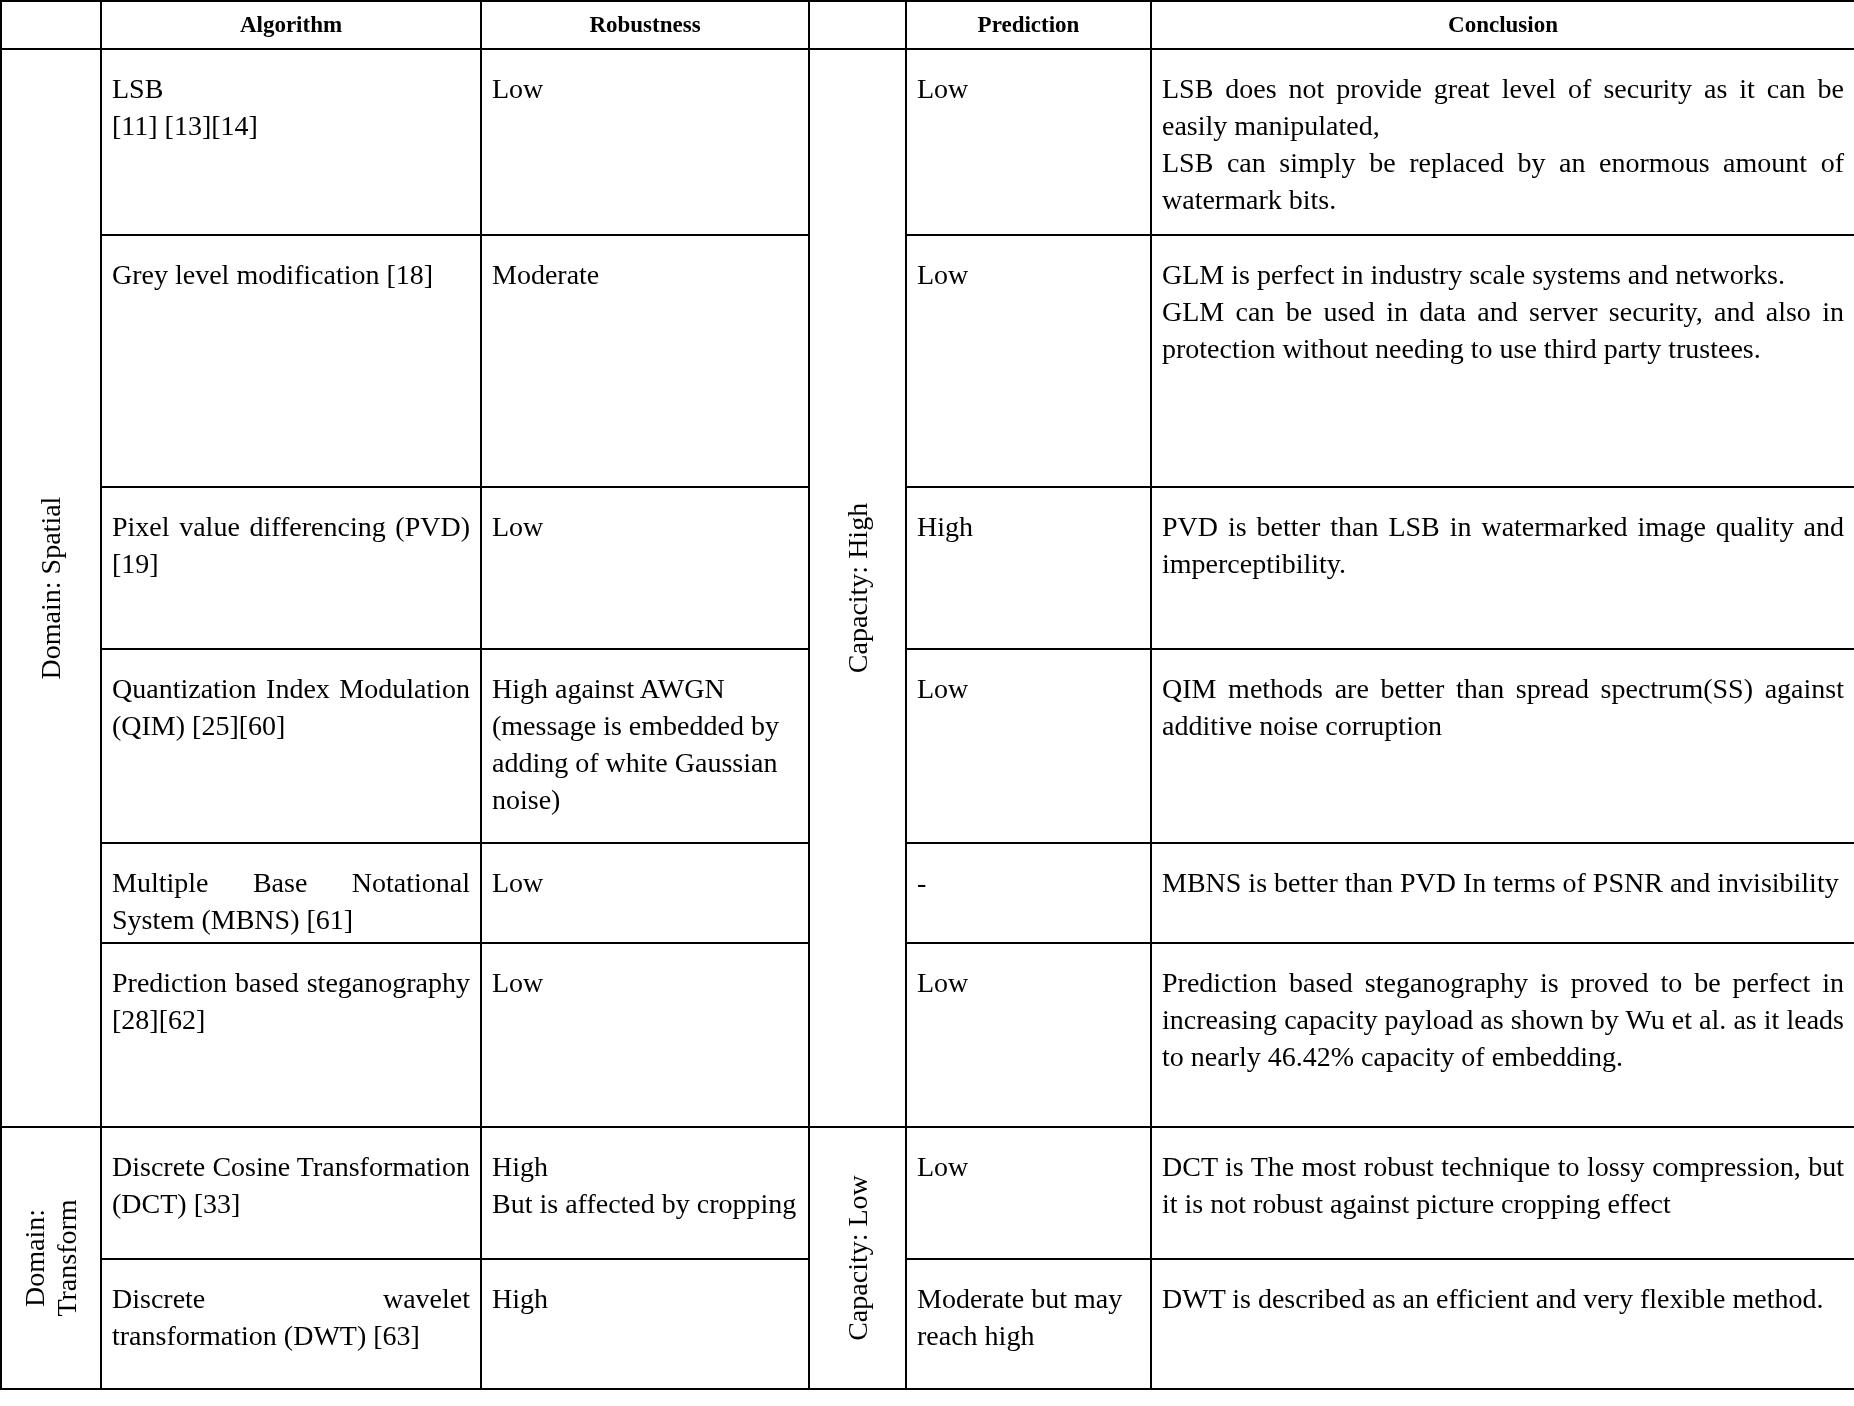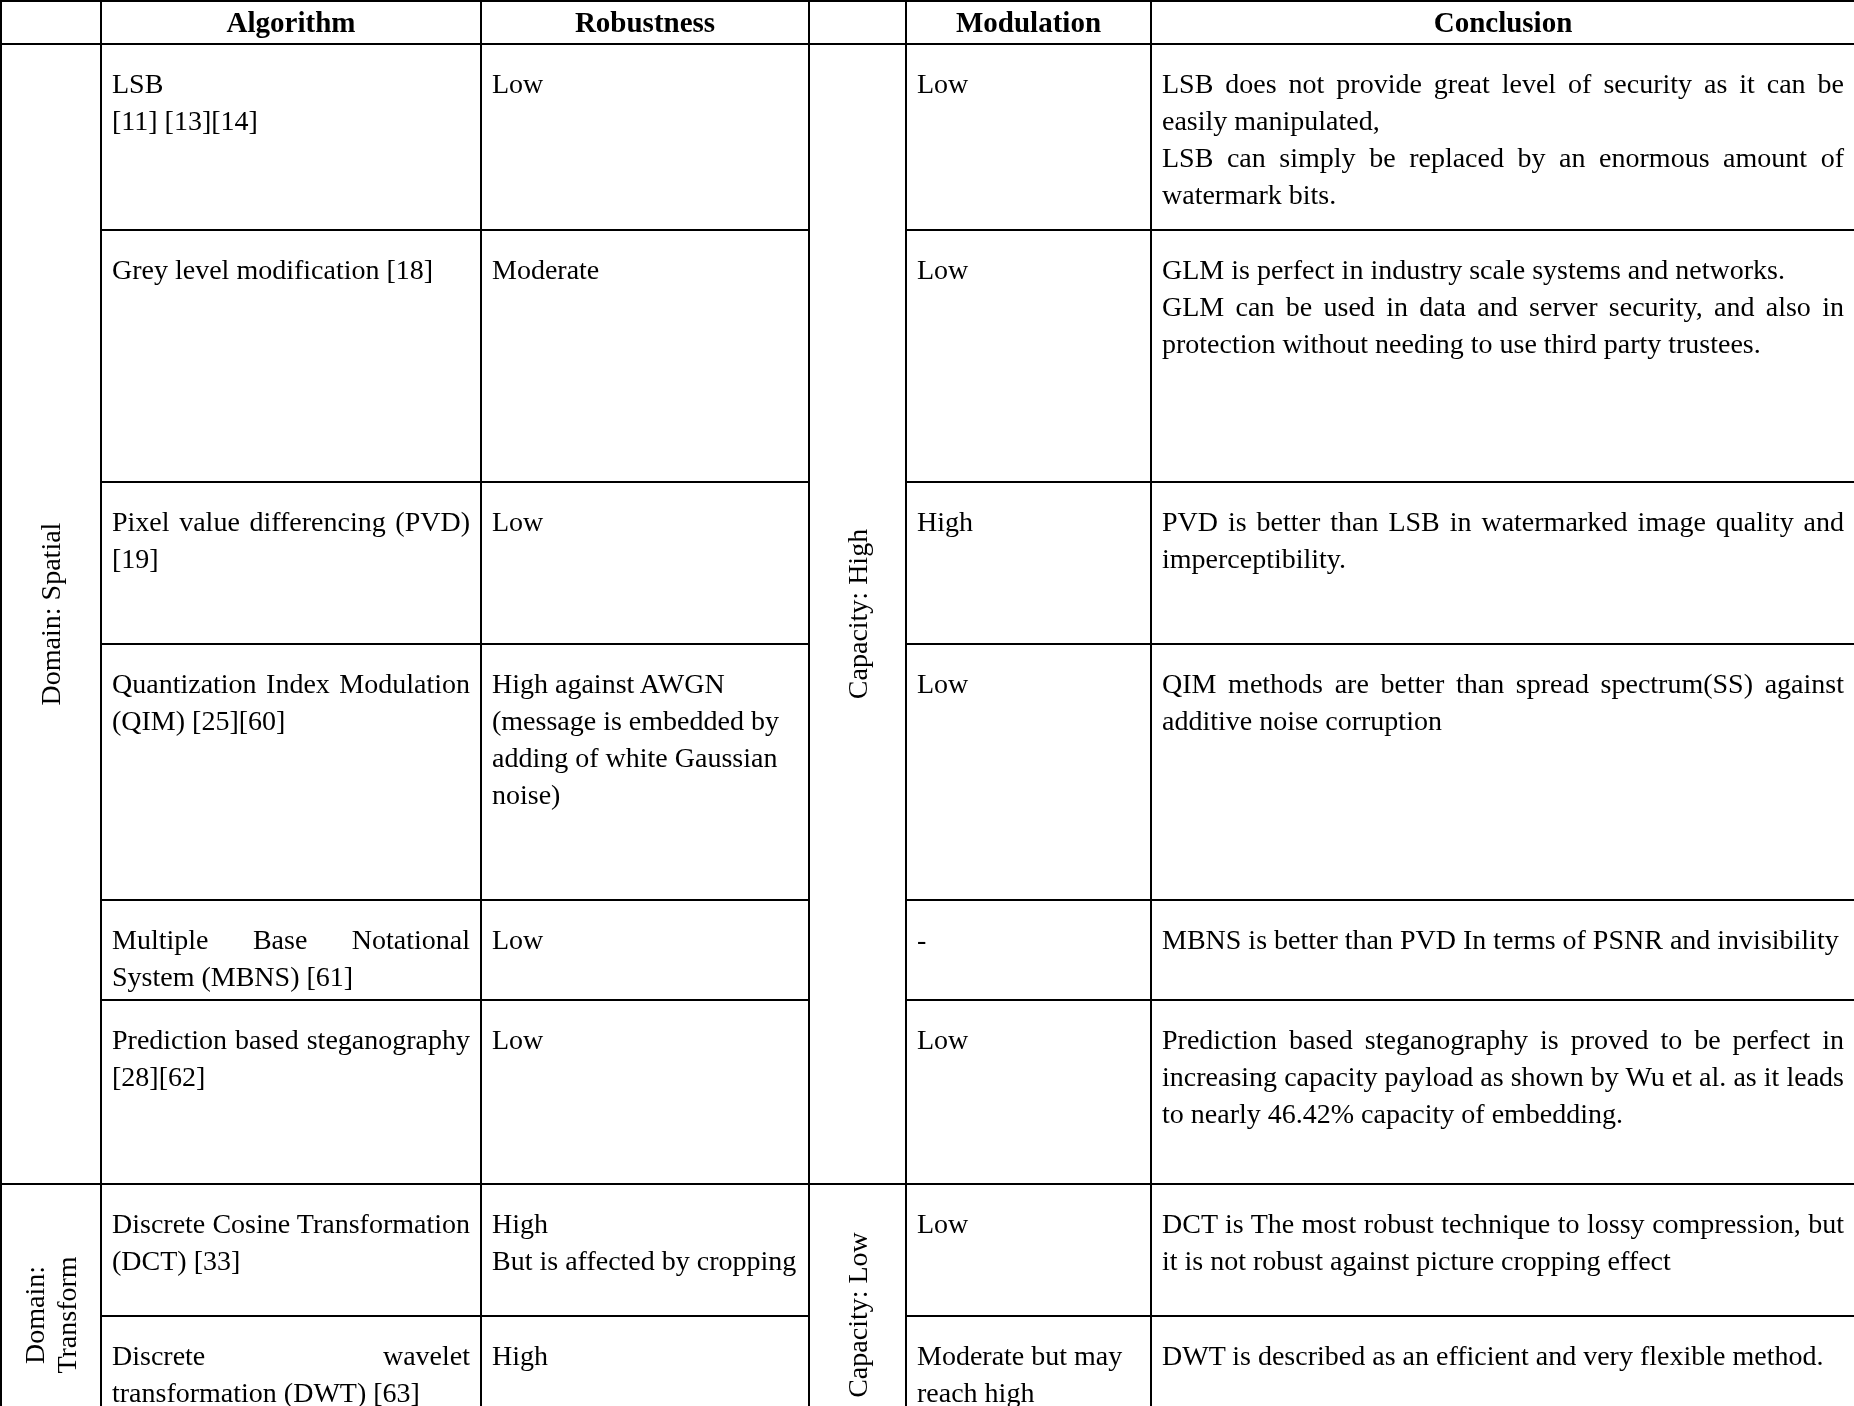--- a/index.html
+++ b/index.html
@@ -23,23 +23,23 @@
   table.cmp th,
   table.cmp td {
     border: 2px solid #000000;
     vertical-align: top;
     padding: 20px 10px 4px 10px;
     overflow: hidden;
   }
   table.cmp th {
     font-weight: bold;
     text-align: center;
-    font-size: 29px;
+    font-size: 23px;
     vertical-align: middle;
-    padding: 4px 6px;
+    padding: 10px 6px;
   }
   .cell-text {
     white-space: pre-wrap;
     line-height: 37px;
     display: block;
   }
   td.alg .cell-text,
   td.conc .cell-text {
     text-align: justify;
   }
@@ -57,21 +57,21 @@
     line-height: 32px;
     font-size: 28px;
   }
   td.cx-mid {
     vertical-align: middle;
   }
   tr.hdr   { height: 40px; }
   tr.r1    { height: 186px; }
   tr.r2    { height: 252px; }
   tr.r3    { height: 162px; }
-  tr.r4    { height: 256px; }
+  tr.r4    { height: 194px; }
   tr.r5    { height: 95px; }
   tr.r6    { height: 184px; }
   tr.r7    { height: 132px; }
   tr.r8    { height: 130px; border-radius: 8px; }
 </style>
 </head>
 <body>
 
 <table class="cmp">
   <colgroup>
@@ -82,21 +82,21 @@
     <col style="width:245px">
     <col style="width:704px">
   </colgroup>
 
   <tbody>
       <tr class="hdr">
     <th></th>
     <th><span class="hdr-text">Algorithm</span></th>
     <th><span class="hdr-text">Robustness</span></th>
     <th></th>
-    <th><span class="hdr-text">Modulation</span></th>
+    <th><span class="hdr-text">Prediction</span></th>
     <th><span class="hdr-text">Conclusion</span></th>
   </tr>
 
   <tr class="r1">
     <td class="rot" rowspan="6">
       <span class="rot-inner">Domain: Spatial</span>
     </td>
     <td class="alg">
           <span class="cell-text">LSB
 [11] [13][14]</span>

